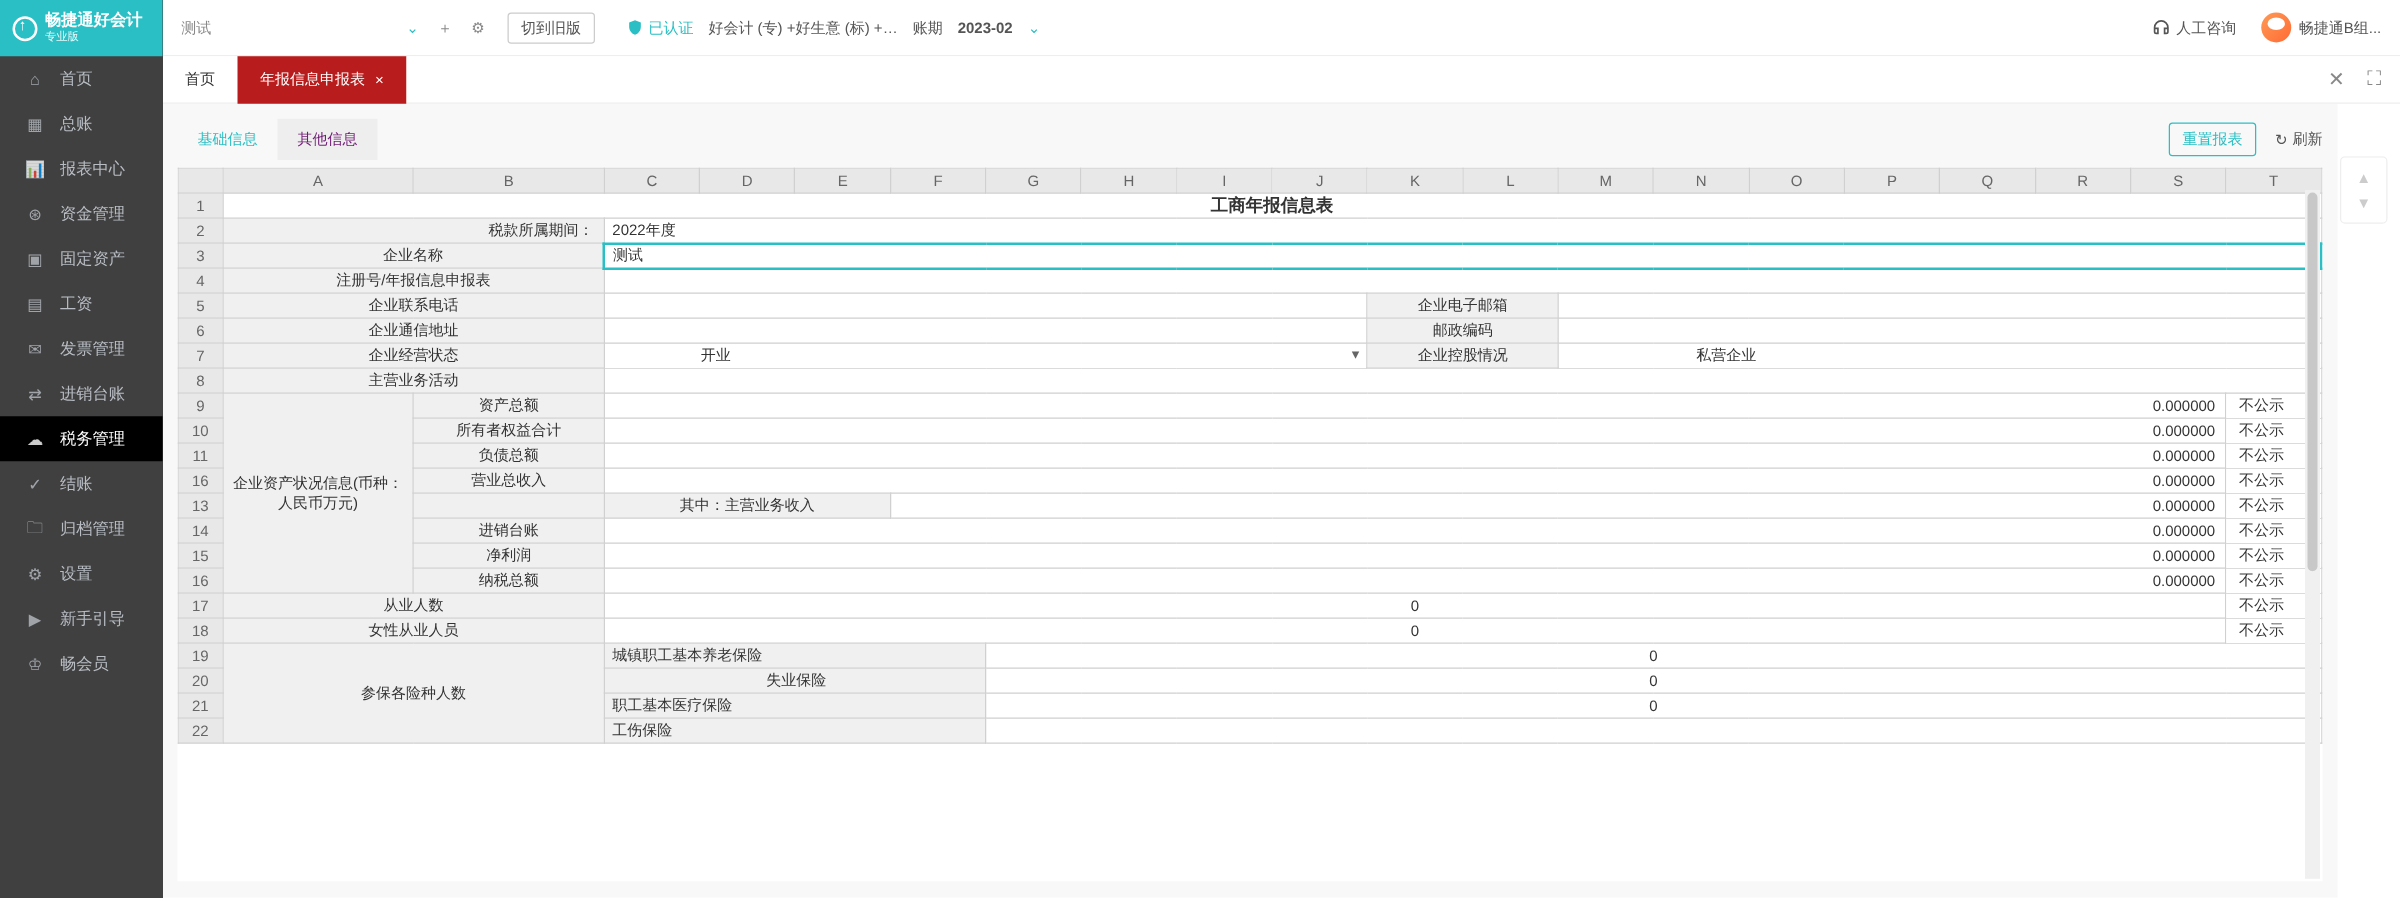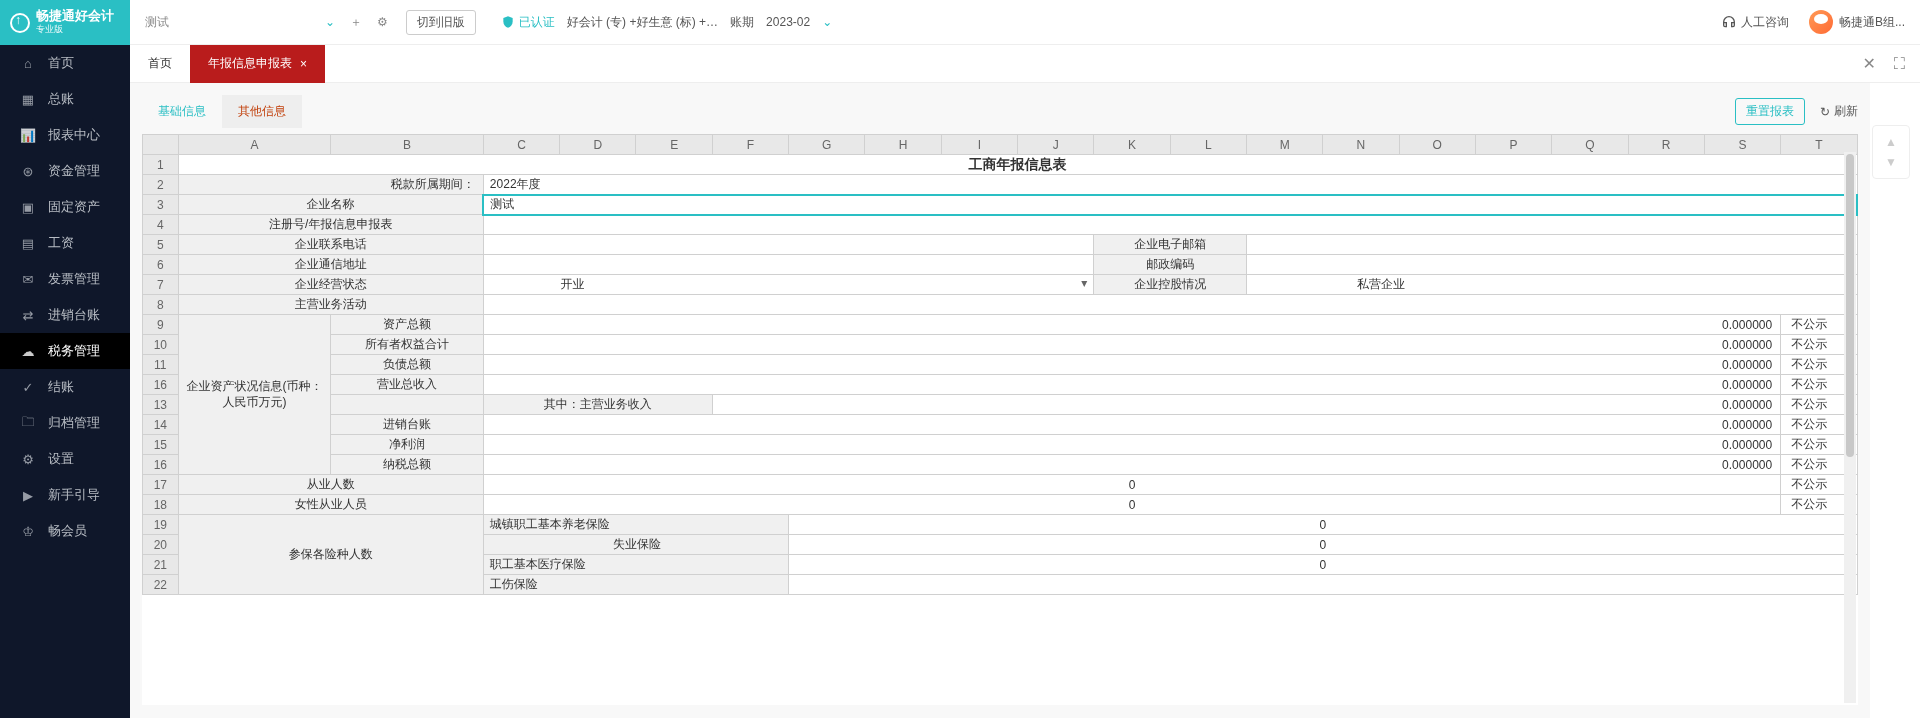--- a/index.html
+++ b/index.html
@@ -1,48 +1,48 @@
 <!DOCTYPE html>
 <html><head>
 <meta charset="utf-8">
 <style>
 *{margin:0;padding:0;box-sizing:border-box;font-family:"Microsoft YaHei",Arial,sans-serif}
 body{background:#fff;overflow:hidden;width:1920px;height:718px;font-size:12px;color:#333}
-.sidebar{position:fixed;left:0;top:0;width:130px;height:718px;background:#0f172a;color:#b8bdc4}
+.sidebar{position:fixed;left:0;top:0;width:130px;height:718px;background:#404040;color:#b8bdc4}
 .logo{height:45px;background:#2abfc4;color:#fff;padding:5px 10px;display:flex;align-items:center}
 .logo-icon{width:20px;height:20px;border:2px solid #fff;border-radius:50%;margin-right:6px;position:relative}
 .logo-icon::after{content:"↑";position:absolute;top:-2px;left:3px;font-size:12px}
 .logo-text{font-size:13px;font-weight:bold;line-height:1.1}
 .logo-sub{font-size:9px;opacity:.9}
 .nav-item{height:36px;display:flex;align-items:center;padding:0 20px;cursor:pointer;font-size:13px}
 .nav-item.active{background:#000;color:#fff}
 .nav-icon{width:16px;height:16px;margin-right:12px;display:inline-flex;align-items:center;justify-content:center;opacity:.8}
 .topbar{position:fixed;left:130px;top:0;right:0;height:45px;background:#fff;border-bottom:1px solid #eee;display:flex;align-items:center;padding:0 15px}
 .company-select{width:190px;color:#888;display:flex;align-items:center;justify-content:space-between;cursor:pointer}
 .chev{color:#2abfc4;margin-left:auto}
 .topbar .icon-btn{margin-left:15px;color:#888;cursor:pointer}
 .old-ver{border:1px solid #ccc;border-radius:3px;padding:3px 10px;margin-left:18px;cursor:pointer;color:#555}
 .verified{color:#2abfc4;margin-left:25px;display:flex;align-items:center}
 .shield{width:14px;height:14px;margin-right:4px}
 .topbar-text{margin-left:12px;color:#555}
-.period{font-weight:normal}
+.period{font-weight:bold}
 .topbar-right{margin-left:auto;display:flex;align-items:center}
 .service{display:flex;align-items:center;color:#555;cursor:pointer;margin-right:20px}
 .avatar{width:24px;height:24px;border-radius:50%;background:linear-gradient(135deg,#ff9a56,#ff6b35);margin-right:6px;position:relative}
 .avatar::after{content:"";position:absolute;width:14px;height:10px;background:#fff;border-radius:50%;top:4px;left:5px}
 .user-info{color:#555;cursor:pointer}
 .tabs-bar{position:fixed;left:130px;top:45px;right:0;height:38px;background:#fff;border-bottom:1px solid #eee;display:flex;align-items:center}
 .tab{padding:0 18px;height:38px;display:flex;align-items:center;cursor:pointer;color:#333}
 .tab.active{background:#b91c1c;color:#fff}
 .tab-close{margin-left:8px;cursor:pointer}
 .tabs-right{margin-left:auto;padding-right:15px;display:flex;align-items:center;gap:18px}
 .tabs-right span{cursor:pointer;color:#888;font-size:16px}
 .content{position:fixed;left:130px;top:83px;right:50px;bottom:0;background:#f8f8f8;padding:12px}
 .sub-tabs{display:flex;align-items:center;margin-bottom:6px}
-.sub-tab{padding:8px 16px;cursor:pointer;color:#c2410c;background:#eee}
+.sub-tab{padding:8px 16px;cursor:pointer;color:#701a75;background:#eee}
 .sub-tab.active{color:#2abfc4;background:#f8f8f8}
 .actions{margin-left:auto;display:flex;gap:15px;align-items:center}
 .reset-btn{border:1px solid #2abfc4;color:#2abfc4;padding:4px 10px;border-radius:3px;cursor:pointer}
 .refresh-btn{color:#555;cursor:pointer;display:flex;align-items:center;gap:4px}
 .sheet-wrap{background:#fff;height:calc(100% - 40px);position:relative;overflow:hidden}
 table{border-collapse:collapse;width:100%;table-layout:fixed}
 th,td{border:1px solid #d0d0d0;height:20px;font-size:12px;text-align:center;padding:0 4px;background:#fff;white-space:nowrap;overflow:hidden}
 th{background:#e8e8e8;color:#666;font-weight:normal}
 .rh{background:#e8e8e8;color:#666;width:28px}
 .lbl{background:#f0f0f0}

